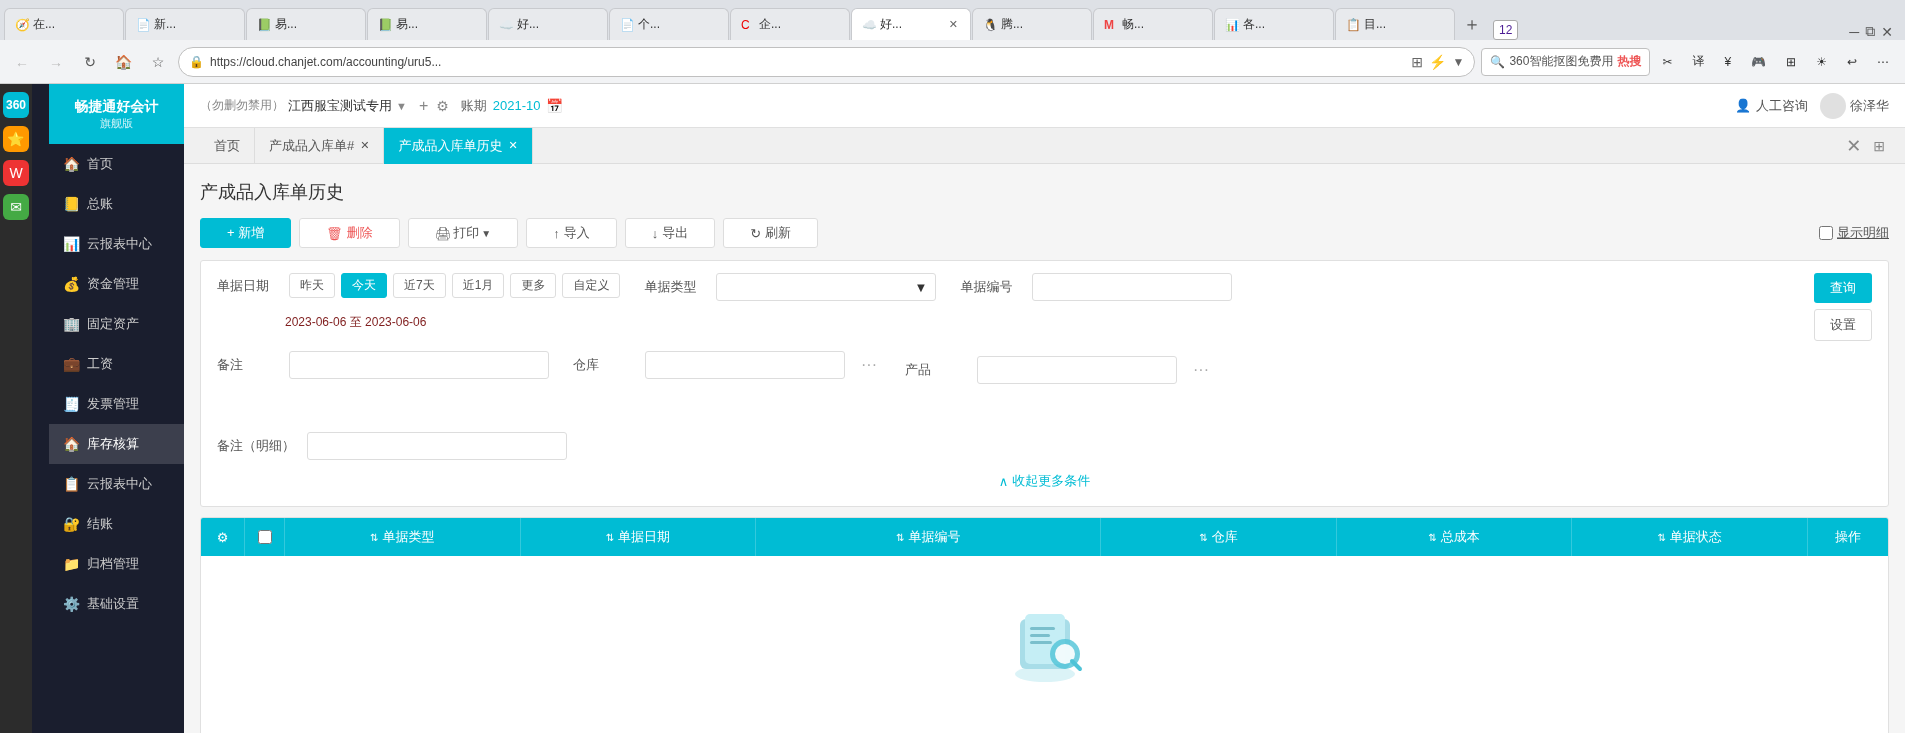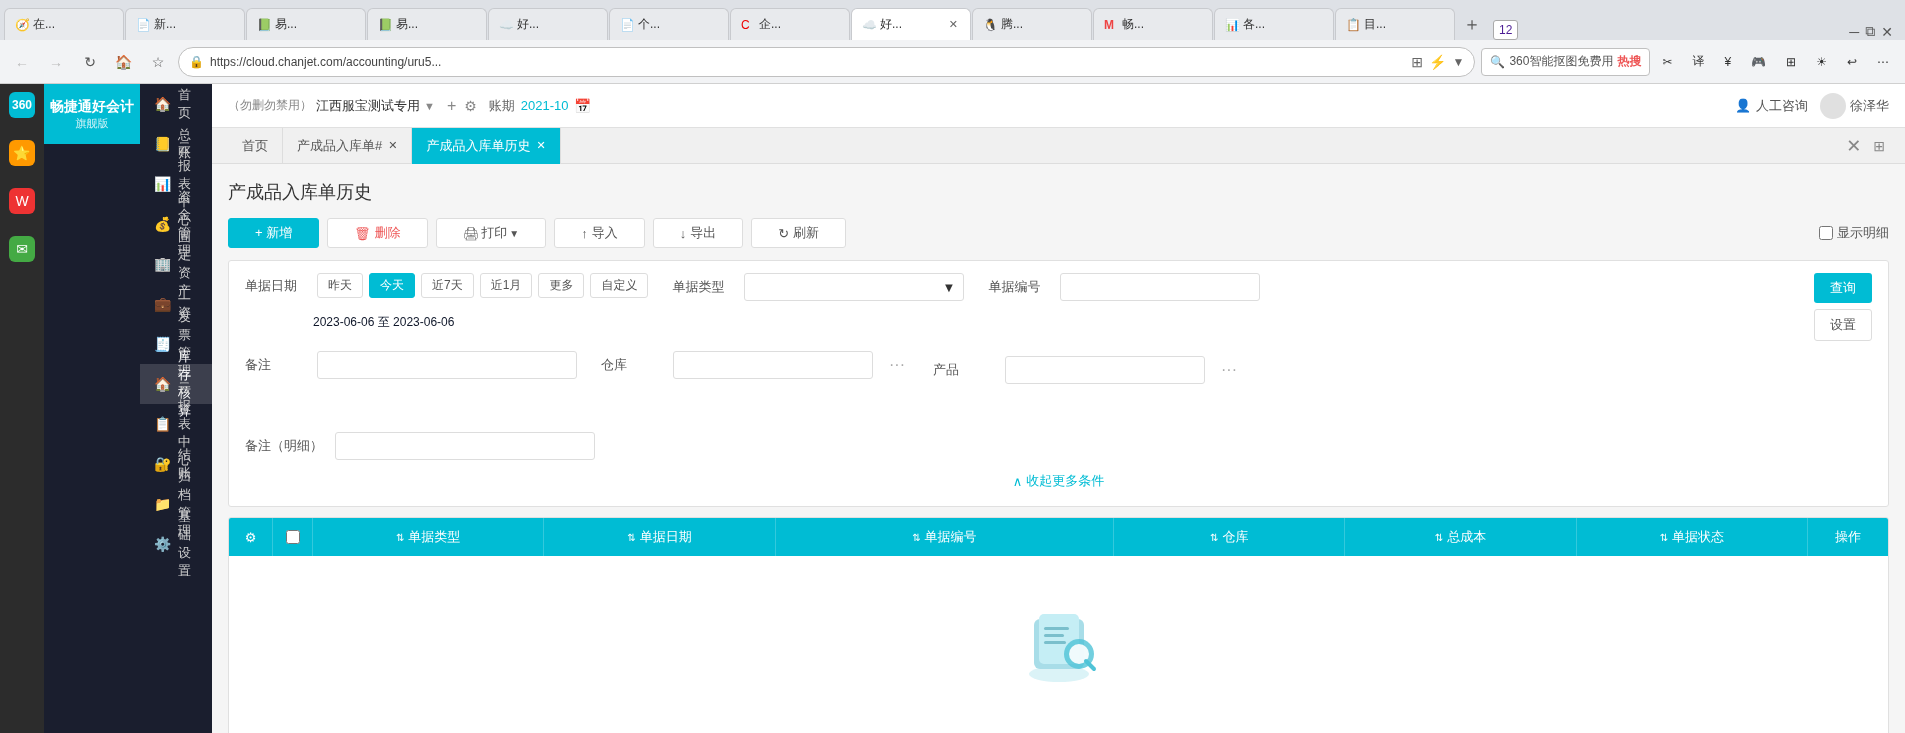--- a/index.html
+++ b/index.html
@@ -24,25 +24,25 @@
     .address-bar .url-text { color: #444; font-size: 12px; }
     .nav-tools { display: flex; align-items: center; gap: 4px; }
     .tool-btn { padding: 3px 8px; border-radius: 4px; cursor: pointer; font-size: 12px; color: #333; display: flex; align-items: center; gap: 3px; }
     .search-bar { display: flex; align-items: center; background: #fff; border: 1px solid #c0c0c0; border-radius: 4px; height: 28px; padding: 0 8px; gap: 4px; font-size: 12px; color: #555; }
     .hot-search { color: #e55; font-size: 12px; font-weight: bold; }
 
     
     .app-layout { display: flex; height: calc(733px - 84px); }
 
     
-    .icon-bar { width: 44px; background: #2c2c2c; display: flex; flex-direction: column; align-items: center; padding: 8px 0; gap: 22px; }
+    .icon-bar { width: 32px; background: #2c2c2c; display: flex; flex-direction: column; align-items: center; padding: 8px 0; gap: 8px; }
     .icon-bar-item { width: 26px; height: 26px; border-radius: 6px; display: flex; align-items: center; justify-content: center; cursor: pointer; font-size: 14px; }
 
     
-    .sidebar { width: 168px; background: #1a1e2e; display: flex; flex-direction: row; }
+    .sidebar { width: 152px; background: #1a1e2e; display: flex; flex-direction: column; padding-left: 17px; }
     .sidebar-logo { height: 60px; background: #00bcd4; display: flex; align-items: center; justify-content: center; flex-direction: column; padding: 6px; }
     .sidebar-logo-title { color: #fff; font-size: 14px; font-weight: bold; }
     .sidebar-logo-sub { color: rgba(255,255,255,0.8); font-size: 11px; }
     .sidebar-menu { flex: 1; overflow-y: auto; }
     .sidebar-item { display: flex; align-items: center; height: 40px; padding: 0 14px; gap: 8px; cursor: pointer; color: #ccc; font-size: 13px; }
     .sidebar-item.active { background: rgba(255,255,255,0.15); color: #fff; }
     .sidebar-item .s-icon { width: 16px; text-align: center; font-size: 14px; }
 
     
     .main-content { flex: 1; background: #f5f5f5; display: flex; flex-direction: column; overflow: hidden; }
@@ -67,21 +67,21 @@
     .content-area { flex: 1; padding: 16px; overflow-y: auto; position: relative; }
     .page-title { font-size: 18px; color: #333; margin-bottom: 14px; font-weight: normal; }
 
     
     .toolbar { display: flex; align-items: center; gap: 8px; margin-bottom: 12px; }
     .toolbar-btn { display: flex; align-items: center; gap: 4px; padding: 5px 26px; border-radius: 3px; cursor: pointer; font-size: 13px; color: #555; background: #fff; border: 1px solid #ddd; }
     .toolbar-btn.primary { color: #fff; background: #00bcd4; border-color: #00bcd4; }
     .toolbar-btn.danger { color: #e55; }
     .toolbar-btn.with-arrow { gap: 2px; }
     .toolbar-right { margin-left: auto; display: flex; align-items: center; gap: 6px; }
-    .show-all-cb { display: flex; align-items: center; gap: 4px; font-size: 13px; color: #555; }
+    .show-all-cb { display: flex; align-items: center; gap: 4px; font-size: 13px; color: #555; text-decoration: underline; }
 
     
     .filter-area { background: #fff; border: 1px solid #e0e0e0; border-radius: 3px; padding: 12px 16px; margin-bottom: 10px; }
     .filter-row { display: flex; align-items: center; margin-bottom: 10px; gap: 12px; }
     .filter-row:last-child { margin-bottom: 0; }
     .filter-label { color: #555; font-size: 13px; min-width: 60px; }
     .date-filters { display: flex; align-items: center; gap: 6px; }
     .date-btn { padding: 3px 10px; border-radius: 3px; cursor: pointer; font-size: 12px; color: #555; border: 1px solid #ddd; background: #fff; }
     .date-btn.active { background: #00bcd4; color: #fff; border-color: #00bcd4; }
     .filter-select { height: 28px; border: 1px solid #ddd; border-radius: 3px; padding: 0 8px; font-size: 13px; color: #333; background: #fff; min-width: 200px; display: flex; align-items: center; gap: 4px; cursor: pointer; }
@@ -371,21 +371,21 @@
               <div class="date-filters">
                 <button class="date-btn">昨天</button>
                 <button class="date-btn active">今天</button>
                 <button class="date-btn">近7天</button>
                 <button class="date-btn">近1月</button>
                 <button class="date-btn">更多</button>
                 <button class="date-btn">自定义</button>
               </div>
             </div>
             <div style="margin-left:68px;">
-              <span style="font-size:12px;color:#0f172a;">2023-06-06 至 2023-06-06</span>
+              <span style="font-size:12px;color:#7f1d1d;">2023-06-06 至 2023-06-06</span>
             </div>
           </div>
           <div style="display:flex;flex-direction:column;gap:6px;">
             <div class="filter-row">
               <span class="filter-label">单据类型</span>
               <div class="filter-select" style="min-width:220px;">
                 <span></span>
                 <span style="margin-left:auto;">▼</span>
               </div>
             </div>

